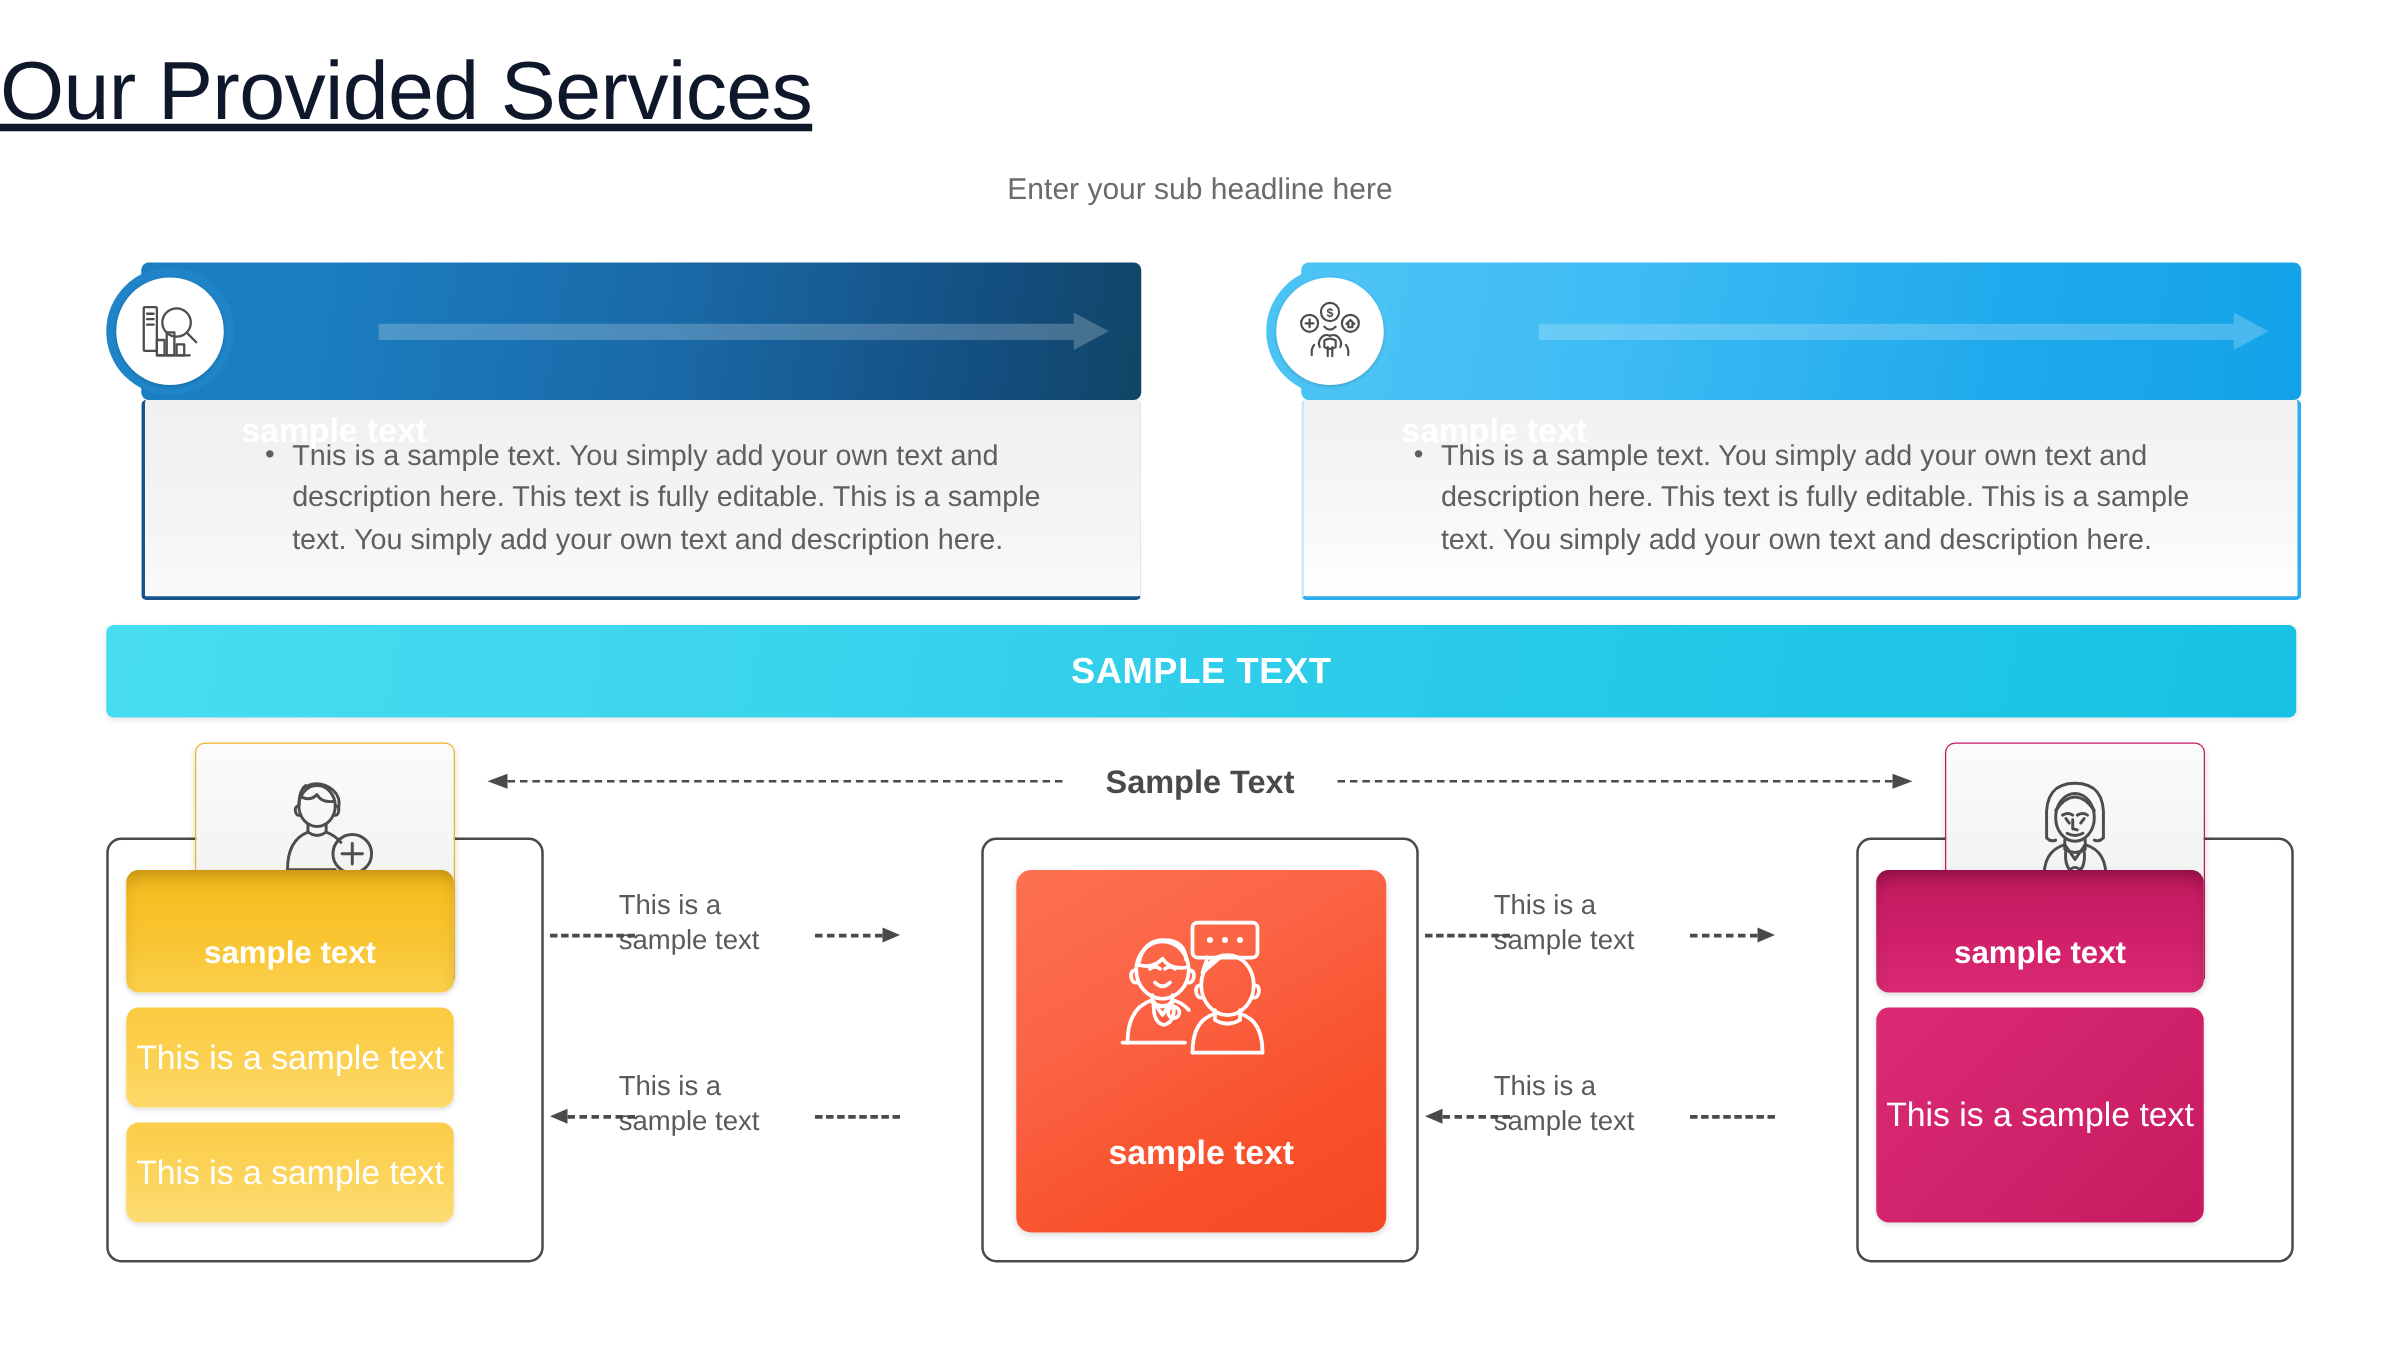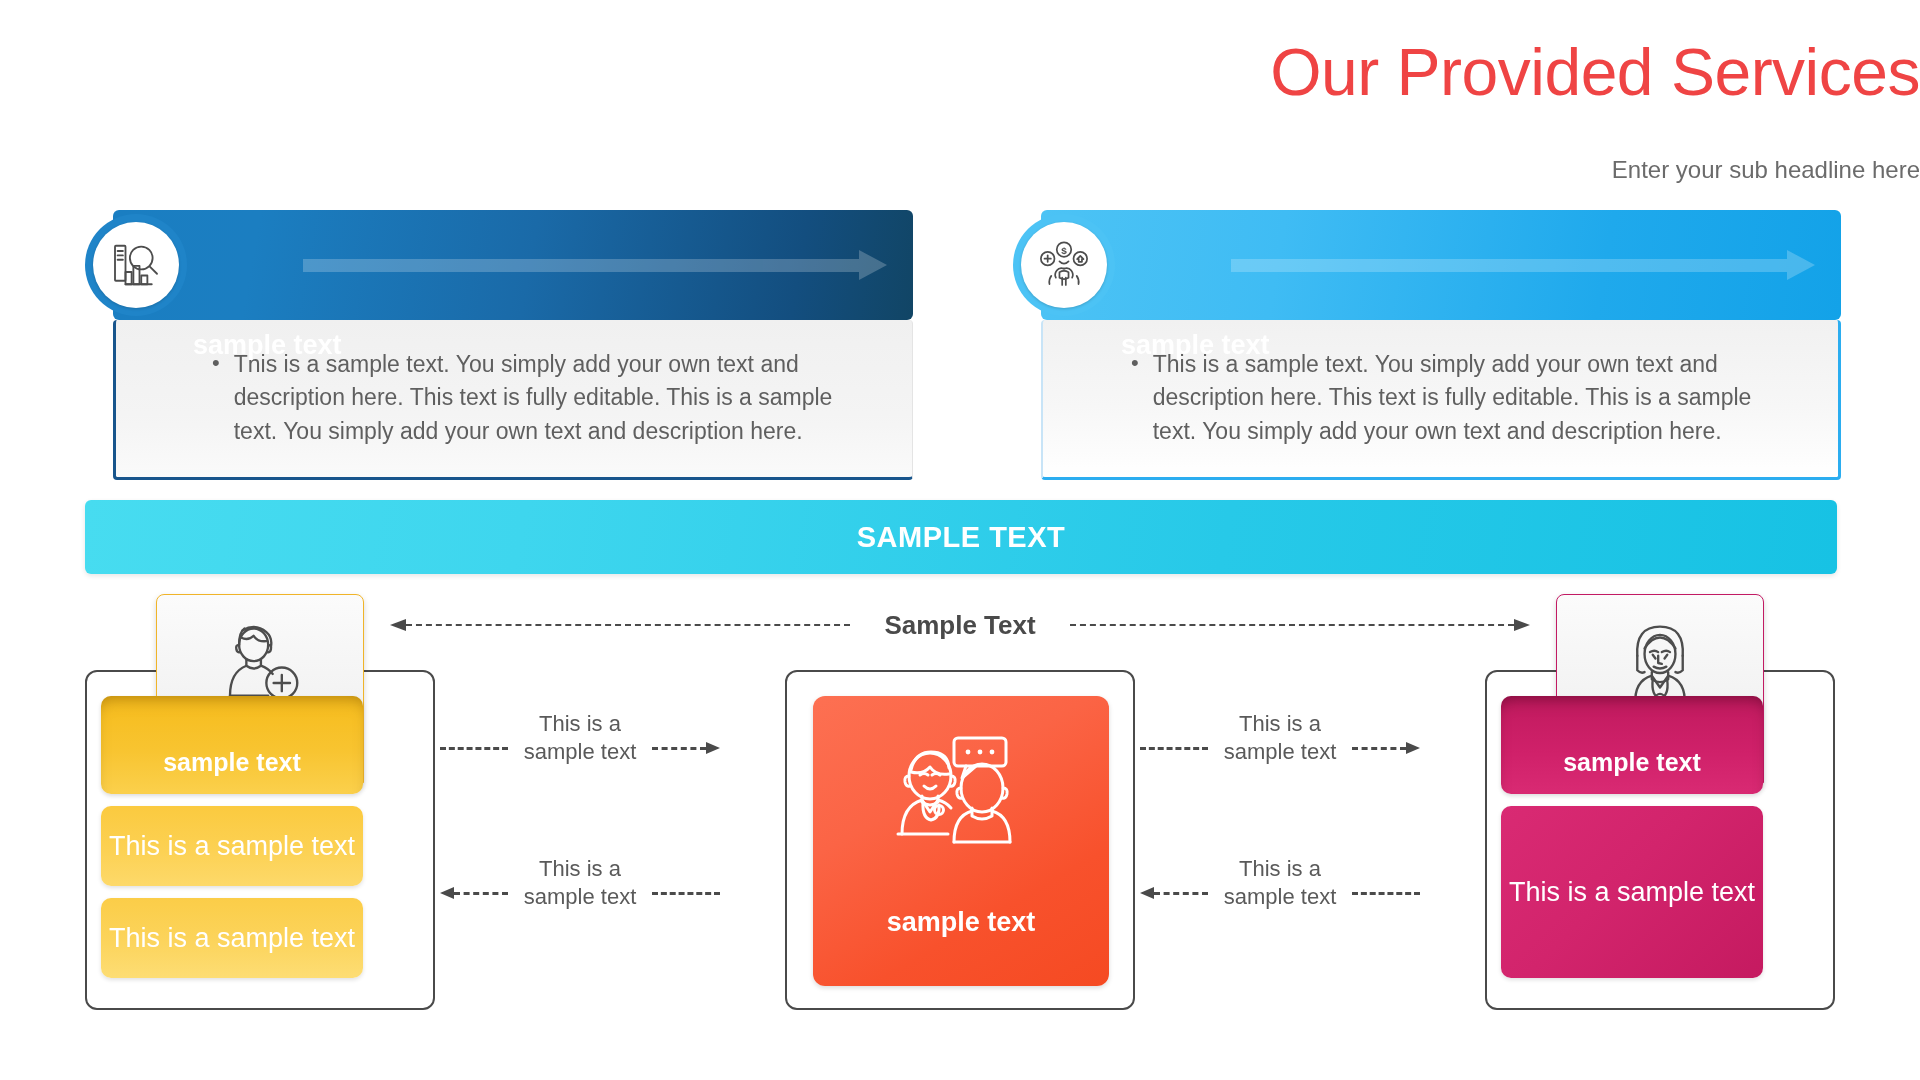--- a/index.html
+++ b/index.html
@@ -15,33 +15,34 @@
     font-family: "Liberation Sans", sans-serif;
     color: #595959;
   }
 
   
   .page-title {
     position: absolute;
     top: 36px;
     left: 0;
     width: 1920px;
-    text-align: right;
+    text-align: left;
     font-size: 66px;
     font-weight: 300;
     letter-spacing: -0.5px;
-    color: #ef4444;
+    color: #0f172a;
     line-height: 1.1;
+    text-decoration: underline;
   }
   .page-subtitle {
     position: absolute;
-    top: 156px;
+    top: 138px;
     left: 0;
     width: 1920px;
-    text-align: right;
+    text-align: center;
     font-size: 24px;
     font-weight: 400;
     color: #6b6b6b;
   }
 
   
   .info-card {
     position: absolute;
     top: 210px;
     width: 828px;
@@ -359,21 +360,20 @@
   .side-conn.s2 { top: 855px; left: 440px; }
   .side-conn.s3 { top: 710px; left: 1140px; }
   .side-conn.s4 { top: 855px; left: 1140px; }
 
   .sc-label {
     position: absolute;
     top: 0;
     left: 50%;
     transform: translateX(-50%);
     width: 170px;
-    text-align: center;
     font-size: 22px;
     line-height: 1.25;
     color: #5a5a5a;
   }
   .sc-seg {
     position: absolute;
     top: 32px;
     height: 12px;
   }
   .sc-seg .dash {

